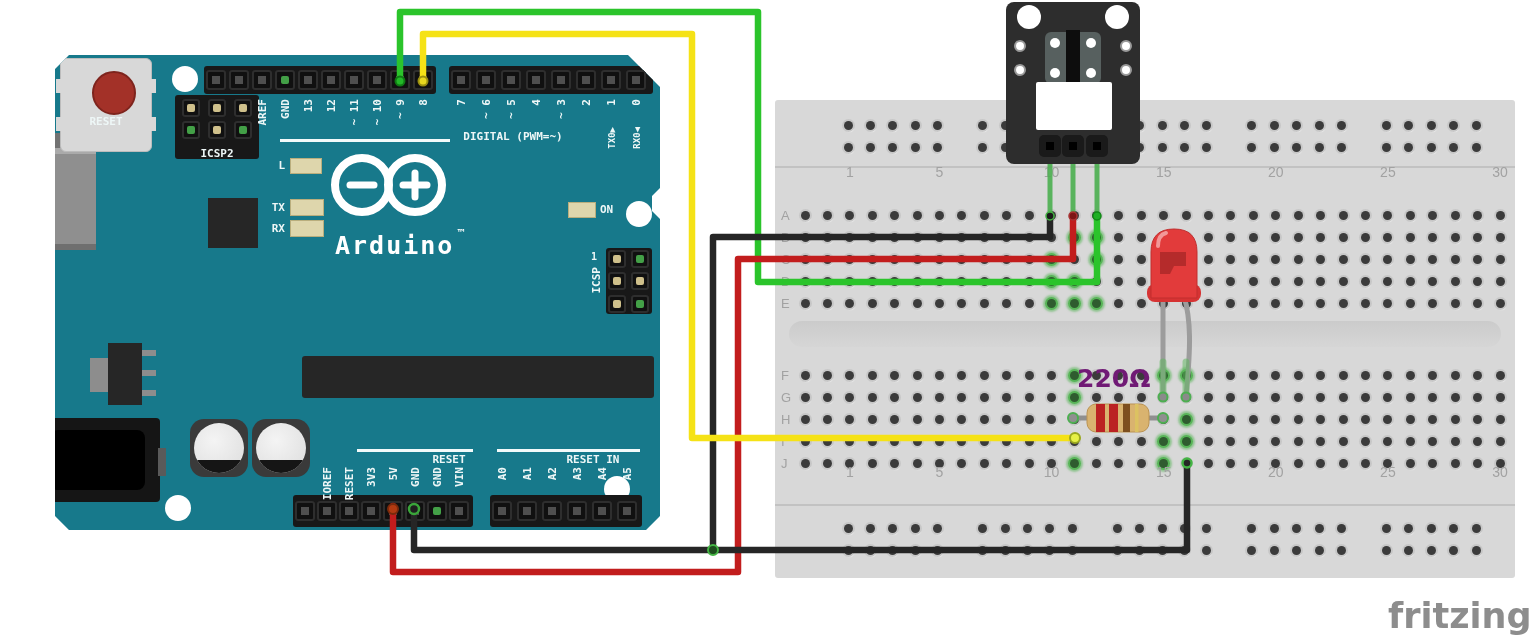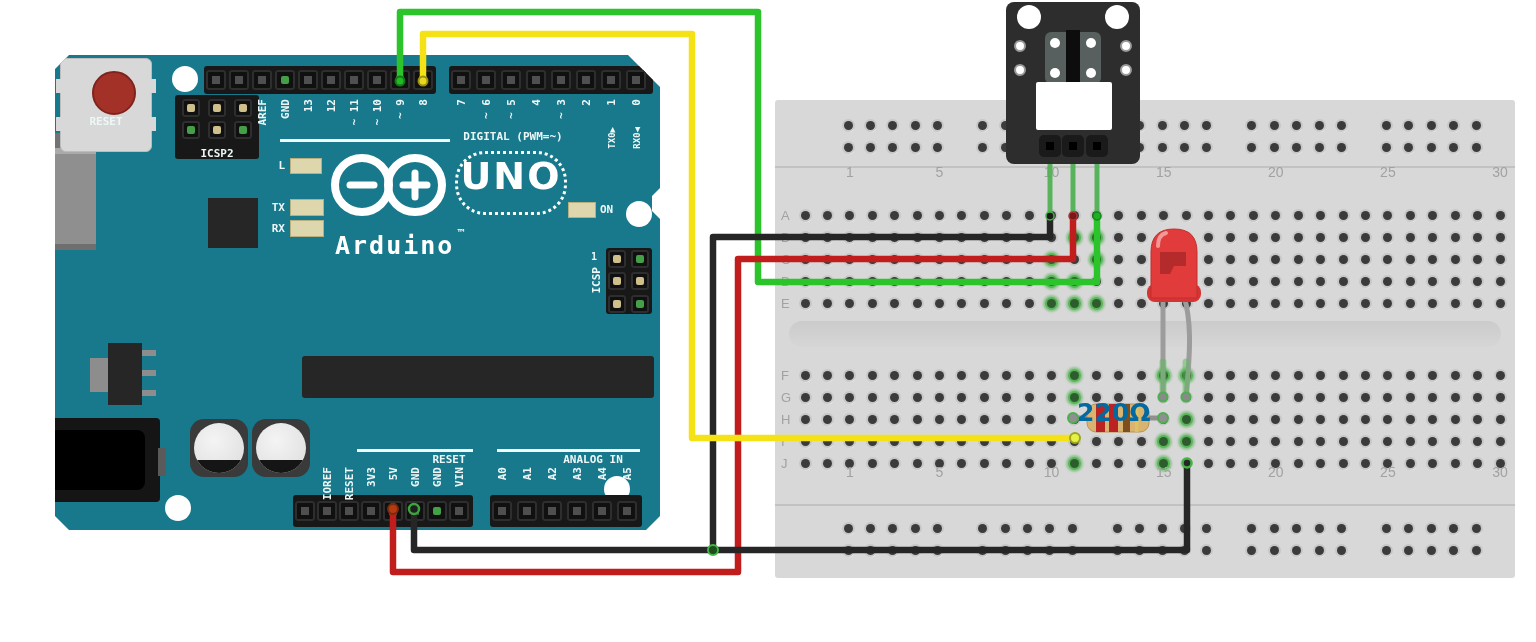--- a/index.html
+++ b/index.html
@@ -27,21 +27,21 @@
   .vlab{position:absolute;font:bold 11px "DejaVu Sans Mono",monospace;color:#eef7f7;white-space:pre;
         transform-origin:0 0;transform:rotate(-90deg) translateX(-100%);line-height:11px;}
   .blab{position:absolute;font:bold 11px "DejaVu Sans Mono",monospace;color:#eef7f7;white-space:nowrap;}
   .wline{position:absolute;height:2.5px;background:#f2fafa;}
   .ledrect{position:absolute;background:#ded6ac;border:1px solid #b9ae7d;}
   
   #sensor{position:absolute;left:1006px;top:2px;width:134px;height:162px;background:#2d2d2d;border-radius:8px;z-index:10;}
   .white-dot{position:absolute;background:#fff;border-radius:50%;}
   svg.layer{position:absolute;left:0;top:0;z-index:30;}
   #under-svg{z-index:5;}
-  #resistor-label{position:absolute;left:1077px;top:364px;font:600 25px "DejaVu Sans",sans-serif;color:#0369a1;z-index:35;margin-top:34px;}
+  #resistor-label{position:absolute;left:1077px;top:364px;font:600 25px "DejaVu Sans",sans-serif;color:#701a75;z-index:35;}
   #watermark{position:absolute;left:1388px;top:596px;font:600 35px "DejaVu Sans",sans-serif;color:#8d8d8d;letter-spacing:0px;z-index:40;}
 </style>
 </head>
 <body>
 
 <div id="canvas">
   <div id="breadboard">
       <div class="bb-divider" style="left: 0px; top: 66px;"></div>
       <div class="bb-divider" style="left: 0px; top: 404px;"></div>
       <div class="bb-channel" style="top: 221px;"></div>
@@ -657,21 +657,20 @@
       <div class="blab" style="left: 204px; top: 167px; width: 26px; text-align: right;">RX</div>
       <div class="ledrect" style="left: 513px; top: 147px; width: 26px; height: 14px;"></div>
       <div class="blab" style="left: 545px; top: 148px;">ON</div>
       <svg width="180" height="90" viewBox="0 0 180 90" style="position:absolute;left:270px;top:85px;overflow:visible">
         <circle cx="37" cy="45" r="27" fill="none" stroke="#fff" stroke-width="8"></circle>
         <circle cx="90" cy="45" r="27" fill="none" stroke="#fff" stroke-width="8"></circle>
         <line x1="25" y1="45" x2="49" y2="45" stroke="#fff" stroke-width="7" stroke-linecap="round"></line>
         <line x1="78" y1="45" x2="102" y2="45" stroke="#fff" stroke-width="7" stroke-linecap="round"></line>
         <line x1="90" y1="33" x2="90" y2="57" stroke="#fff" stroke-width="7" stroke-linecap="round"></line>
       </svg>
-      <div class="abs" style="left: 400px; top: 96px; width: 106px; height: 58px; border: 3px dotted rgb(255, 255, 255); border-radius: 30px; text-align: center; font: bold 38px &quot;DejaVu Sans&quot;, sans-serif; color: rgb(255, 255, 255); letter-spacing: 2px;">UNO</div>
       <div class="abs" style="left: 280px; top: 176px; font: bold 25px &quot;DejaVu Sans Mono&quot;, monospace; color: rgb(255, 255, 255); letter-spacing: 2px;">Arduino<div class="abs" style="position: absolute; right: -14px; top: -4px; font: bold 10px &quot;DejaVu Sans&quot;, sans-serif;">™</div></div>
       <div class="strip" style="left: 551px; top: 193px; width: 46px; height: 66px;"></div>
       <div class="pin sq18" style="left: 553px; top: 195px;">
         <i class="beige"></i>
       </div>
       <div class="pin sq18" style="left: 576px; top: 195px;">
         <i class="green"></i>
       </div>
       <div class="pin sq18" style="left: 553px; top: 217px;">
         <i class="beige"></i>
@@ -739,21 +738,21 @@
       <div class="pin" style="left: 537px; top: 446px;">
         <i></i>
       </div>
       <div class="vlab" style="left: 542px; top: 412px;">A4</div>
       <div class="pin" style="left: 562px; top: 446px;">
         <i></i>
       </div>
       <div class="vlab" style="left: 567px; top: 412px;">A5</div>
       <div class="blab" style="left: 358px; top: 398px; width: 72px; text-align: center;">RESET</div>
       <div class="wline" style="left: 302px; top: 394px; width: 116px;"></div>
-      <div class="blab" style="left: 488px; top: 398px; width: 100px; text-align: center;">ANALOG IN</div>
+      <div class="blab" style="left: 488px; top: 398px; width: 100px; text-align: center;">RESET IN</div>
       <div class="wline" style="left: 442px; top: 394px; width: 143px;"></div>
     </div>
   <svg id="wire-svg" class="layer" width="1536" height="642">
       <polyline points="400,78 400,12 758,12 758,282 1097,282 1097,216" fill="none" stroke="#2bc42b" stroke-width="6.5" stroke-linecap="round" stroke-linejoin="round"></polyline>
       <polyline points="1050,216 1050,237 713,237 713,550" fill="none" stroke="#262626" stroke-width="6.5" stroke-linecap="round" stroke-linejoin="round"></polyline>
       <polyline points="393,506 393,572 738,572 738,259 1073,259 1073,216" fill="none" stroke="#c21d1d" stroke-width="6.5" stroke-linecap="round" stroke-linejoin="round"></polyline>
       <polyline points="414,506 414,550 1187,550 1187,463" fill="none" stroke="#262626" stroke-width="6.5" stroke-linecap="round" stroke-linejoin="round"></polyline>
       <polyline points="423,78 423,34 692,34 692,438 1075,438" fill="none" stroke="#f5e216" stroke-width="6.5" stroke-linecap="round" stroke-linejoin="round"></polyline>
       <circle cx="713" cy="550" r="5" fill="#1e4d1e" stroke="#44b444" stroke-width="2"></circle>
       <circle cx="1075" cy="438" r="5" fill="#e6f047" stroke="#9aa81f" stroke-width="2"></circle>
@@ -789,13 +788,14 @@
         <line x1="1186" y1="362" x2="1186" y2="397" stroke="#5cb85c" stroke-width="7" opacity="0.5" stroke-linecap="round"></line>
         <circle cx="1163" cy="397" r="4.5" fill="#8a8a8a" stroke="#4caf50" stroke-width="2"></circle>
         <circle cx="1186" cy="397" r="4.5" fill="#8a8a8a" stroke="#4caf50" stroke-width="2"></circle>
         <rect x="1147" y="284" width="54" height="18" rx="8" fill="#d63333"></rect>
         <path d="M1151,298 L1151,252 Q1151,229 1174,229 Q1197,229 1197,252 L1197,298 Z" fill="#e23b3b" stroke="#c12f2f" stroke-width="1"></path>
         <path d="M1160,252 h26 v14 h-12 l-4,8 h-10 Z" fill="#b02a2a" opacity="0.9"></path>
         <path d="M1158,246 Q1158,235 1166,233" stroke="#f4a9a9" stroke-width="4" fill="none" stroke-linecap="round" opacity="0.85"></path>
       </g>
     </svg>
   <div id="resistor-label">220Ω</div>
+  <div id="watermark">fritzing</div>
 </div>
 
 </body></html>

